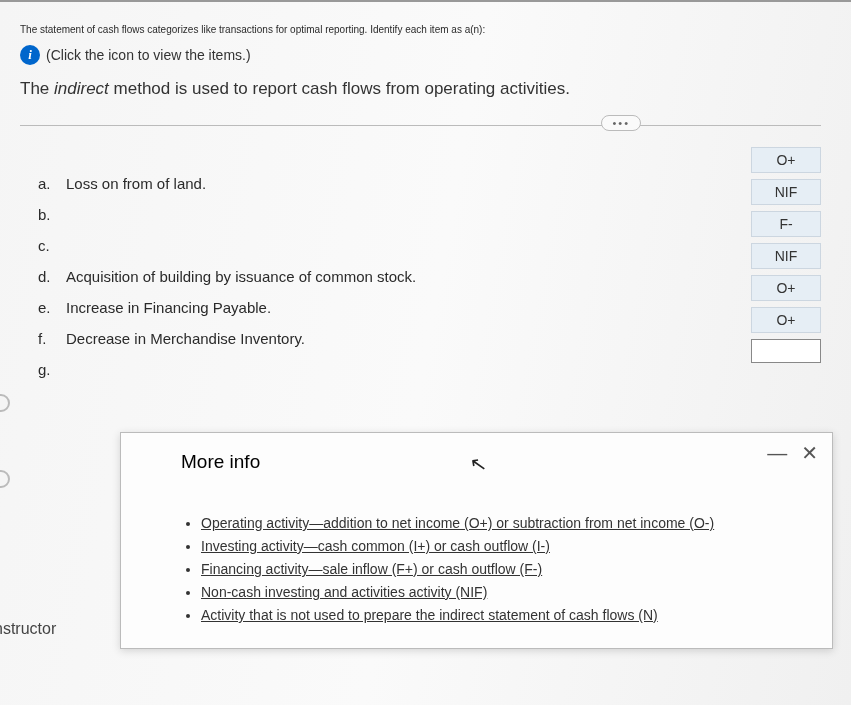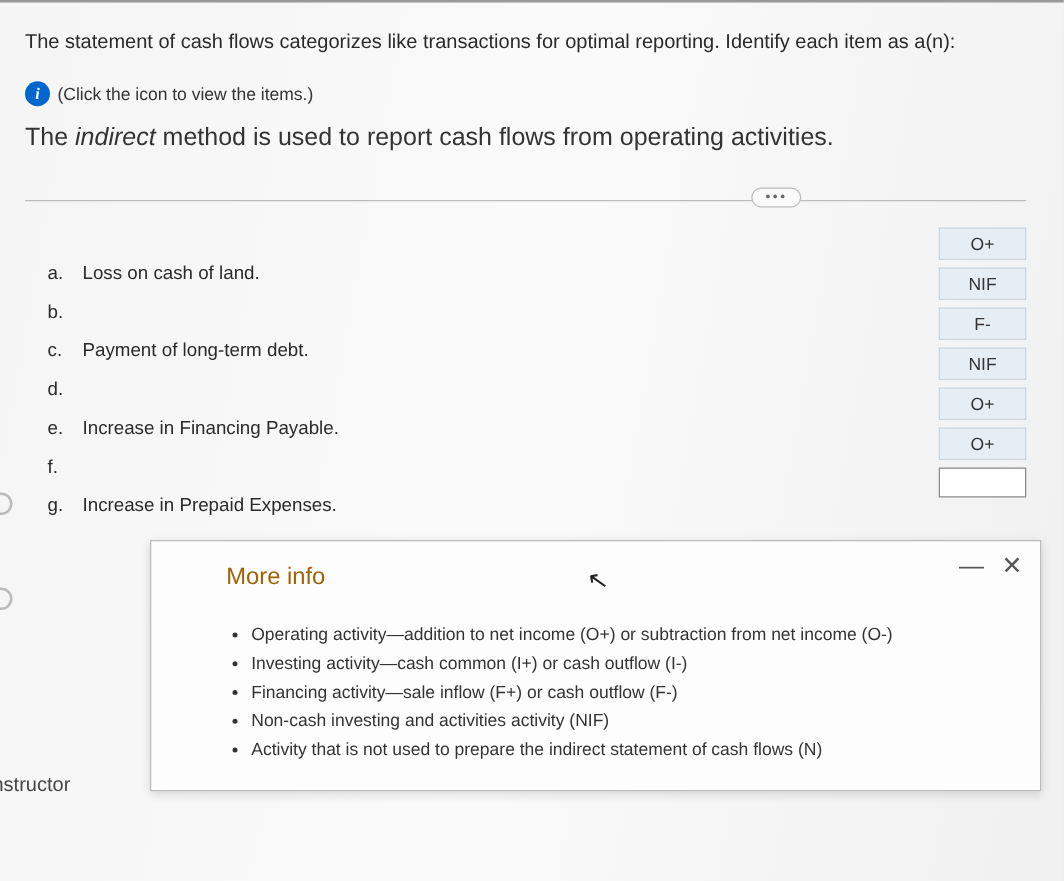--- a/index.html
+++ b/index.html
@@ -13,24 +13,24 @@
       color: #333;
     }
     .page {
       background: linear-gradient(100deg, #f5f5f5 0%, #fafafa 50%, #f0f0f0 100%);
       padding: 20px 30px 0 20px;
       height: 100%;
       position: relative;
       border-top: 2px solid #999;
     }
     .question-header {
-      font-size: 16px;
+      font-size: 10px;
       color: #2a2a2a;
       line-height: 1.5;
-      margin-bottom: 19px;
+      margin-bottom: 8px;
     }
     .info-row {
       display: flex;
       align-items: center;
       gap: 6px;
       margin-bottom: 14px;
     }
     .info-icon {
       width: 20px;
       height: 20px;
@@ -40,23 +40,23 @@
       display: inline-flex;
       align-items: center;
       justify-content: center;
       font-weight: bold;
       font-size: 13px;
       font-style: italic;
       font-family: Georgia, serif;
     }
     .info-text { font-size: 14px; color: #333; text-align: center; }
     .method-note {
-      font-size: 20px;
-      color: #333;
-      margin-bottom: 28px;
+      font-size: 17px;
+      color: #333;
+      margin-bottom: 16px;
     }
     .method-note em { font-style: italic; }
     .separator-row {
       position: relative;
       height: 20px;
       margin-bottom: 40px;
     }
     .separator-line {
       border: none;
       border-top: 1px solid #bbb;
@@ -129,32 +129,32 @@
       top: 10px;
       right: 14px;
       display: flex;
       gap: 14px;
       font-size: 20px;
       color: #555;
     }
     .modal-controls span { cursor: pointer; line-height: 1; }
     .modal-title {
       font-size: 19px;
-      color: #a16207;
-      margin-bottom: 24px;
+      color: #000000;
+      margin-bottom: 40px;
       font-weight: normal;
     }
     .modal-list {
       list-style: disc;
       padding-left: 20px;
       font-size: 14px;
       color: #333;
       line-height: 1.5;
     }
-    .modal-list li { margin-bottom: 2px; }
+    .modal-list li { margin-bottom: 2px; text-decoration: underline; }
     .instructor-label {
       position: absolute;
       left: -6px;
       top: 618px;
       font-size: 16px;
       color: #444;
     }
     .side-circle {
       position: absolute;
       left: -8px;
@@ -192,42 +192,42 @@
 
   <div class="separator-row">
     <hr class="separator-line">
     <span class="ellipsis-badge">•••</span>
   </div>
 
   <div class="items-area">
     <ol class="items-list">
       <li>
           <span class="item-letter">a.</span>
-          <span>Loss on cash of land.</span>
+          <span>Loss on from of land.</span>
         </li>
       <li>
           <span class="item-letter">b.</span>
         </li>
       <li>
           <span class="item-letter">c.</span>
-          <span>Payment of long-term debt.</span>
         </li>
       <li>
           <span class="item-letter">d.</span>
+          <span>Acquisition of building by issuance of common stock.</span>
         </li>
       <li>
           <span class="item-letter">e.</span>
           <span>Increase in Financing Payable.</span>
         </li>
       <li>
           <span class="item-letter">f.</span>
+          <span>Decrease in Merchandise Inventory.</span>
         </li>
       <li>
           <span class="item-letter">g.</span>
-          <span>Increase in Prepaid Expenses.</span>
         </li>
     </ol>
 
     <div class="answers">
       <div class="answer-cell">O+</div>
       <div class="answer-cell">NIF</div>
       <div class="answer-cell">F-</div>
       <div class="answer-cell">NIF</div>
       <div class="answer-cell">O+</div>
       <div class="answer-cell">O+</div>

